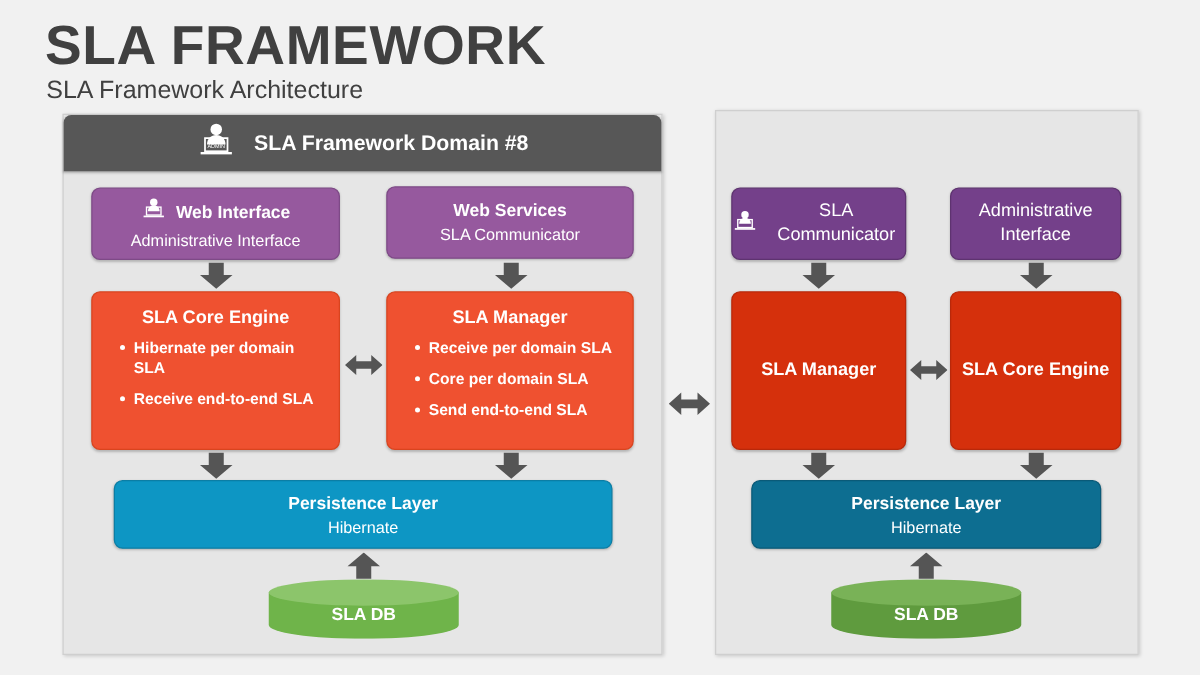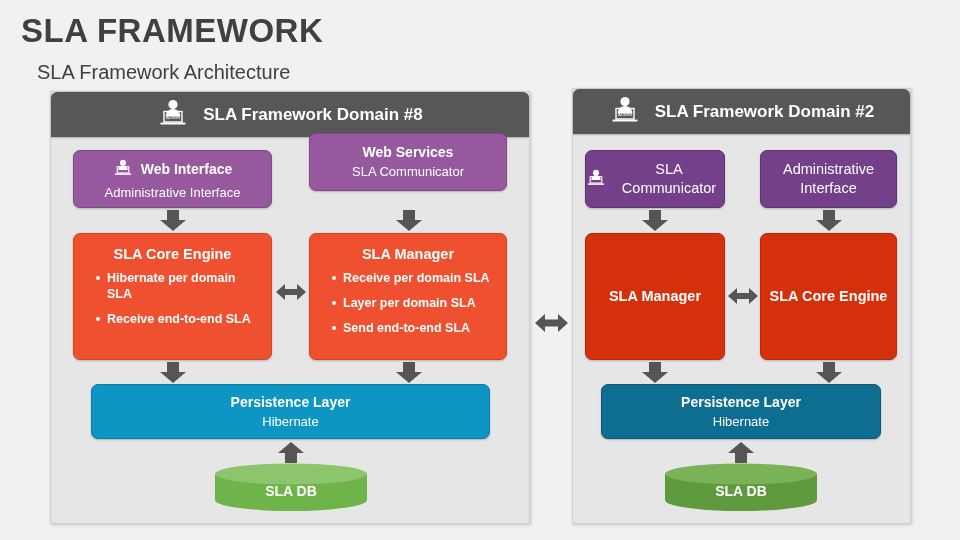--- a/index.html
+++ b/index.html
@@ -7,22 +7,22 @@
   }
   body {
     width: 960px; height: 540px;
     background: #f1f1f1;
     font-family: "Liberation Sans", sans-serif;
     overflow: hidden;
     position: relative;
   }
   .page-title {
     position: absolute;
-    left: 21px; top: 12px;
-    font-size: 33px;
+    left: 36px; top: 12px;
+    font-size: 44px;
     font-weight: bold;
     color: #404040;
     letter-spacing: 0.5px;
   }
   .page-subtitle {
     position: absolute;
     left: 37px; top: 61px;
     font-size: 20px;
     color: #404040;
   }
@@ -188,21 +188,21 @@
           <path d="M5.8 13.2c0-3.2 2.3-5.3 5.2-5.3s5.2 2.1 5.2 5.3z" fill="#ffffff"></path>
           <rect x="4.6" y="9.6" width="12.8" height="7" fill="none" stroke="#ffffff" stroke-width="1.2"></rect>
           <rect x="2" y="17.1" width="18" height="1.5" fill="#ffffff"></rect>
         </svg>
       </span>
       <span class="head">Web Interface</span>
     </div>
     <div class="sub">Administrative Interface</div>
   </div>
 
-  <div class="box purple-1" style="left:258px; top:41px; width:198px; height:58px;">
+  <div class="box purple-1" style="left:258px; top:57px; width:198px; height:58px;">
     <div class="head">Web Services</div>
     <div class="sub">SLA Communicator</div>
   </div>
 
   <span class="arrow" style="left:108px; top:118px;">
     <svg width="28" height="22" viewBox="0 0 28 22">
       <polygon points="8,0 20,0 20,10 27,10 14,21 1,10 8,10" fill="#555555"></polygon>
     </svg>
   </span>
   <span class="arrow" style="left:344px; top:118px;">
@@ -216,21 +216,21 @@
     <ul class="bullets">
       <li>Hibernate per domain SLA</li>
       <li>Receive end-to-end SLA</li>
     </ul>
   </div>
 
   <div class="box red-1 engine" style="left:258px; top:141px; width:198px; height:127px;">
     <div class="engine-title">SLA Manager</div>
     <ul class="bullets">
       <li>Receive per domain SLA</li>
-      <li>Layer per domain SLA</li>
+      <li>Core per domain SLA</li>
       <li>Send end-to-end SLA</li>
     </ul>
   </div>
 
   <span class="arrow" style="left:225px; top:189px;">
     <svg width="30" height="22" viewBox="0 0 30 22">
       <polygon points="0,11 9,3 9,8 21,8 21,3 30,11 21,19 21,14 9,14 9,19" fill="#555555"></polygon>
     </svg>
   </span>
 
@@ -266,32 +266,20 @@
 </div>
 
 <span class="arrow" style="left:535px; top:311px;">
   <svg width="33" height="24" viewBox="0 0 33 24">
     <polygon points="0,12 10,3 10,8.5 23,8.5 23,3 33,12 23,21 23,15.5 10,15.5 10,21" fill="#555555"></polygon>
   </svg>
 </span>
 
 <div class="panel" id="panel-2">
 
-  <div class="panel-header">
-    <span class="admin-icon">
-      <svg width="32" height="32" viewBox="0 0 32 32">
-        <circle cx="16" cy="7.5" r="4.6" fill="#ffffff"></circle>
-        <path d="M8.6 19.5c0-4.6 3.3-7.6 7.4-7.6s7.4 3 7.4 7.6z" fill="#ffffff"></path>
-        <rect x="7" y="14.5" width="18" height="10.5" fill="none" stroke="#ffffff" stroke-width="1.4"></rect>
-        <text x="16" y="22.4" font-size="4.4" fill="#ffffff" text-anchor="middle" font-family="Liberation Sans, sans-serif">ADMIN</text>
-        <rect x="3.5" y="25.6" width="25" height="1.9" fill="#ffffff"></rect>
-      </svg>
-    </span>
-    <span class="title">SLA Framework Domain #2</span>
-  </div>
 
   <div class="box purple-2 box-with-icon plain-center" style="left:12px; top:61px; width:140px; height:58px;">
     <div class="head-row">
       <span>
         <svg width="20" height="19" viewBox="0 0 22 21">
           <circle cx="11" cy="5.2" r="3.3" fill="#ffffff"></circle>
           <path d="M5.8 13.2c0-3.2 2.3-5.3 5.2-5.3s5.2 2.1 5.2 5.3z" fill="#ffffff"></path>
           <rect x="4.6" y="9.6" width="12.8" height="7" fill="none" stroke="#ffffff" stroke-width="1.2"></rect>
           <rect x="2" y="17.1" width="18" height="1.5" fill="#ffffff"></rect>
         </svg>

